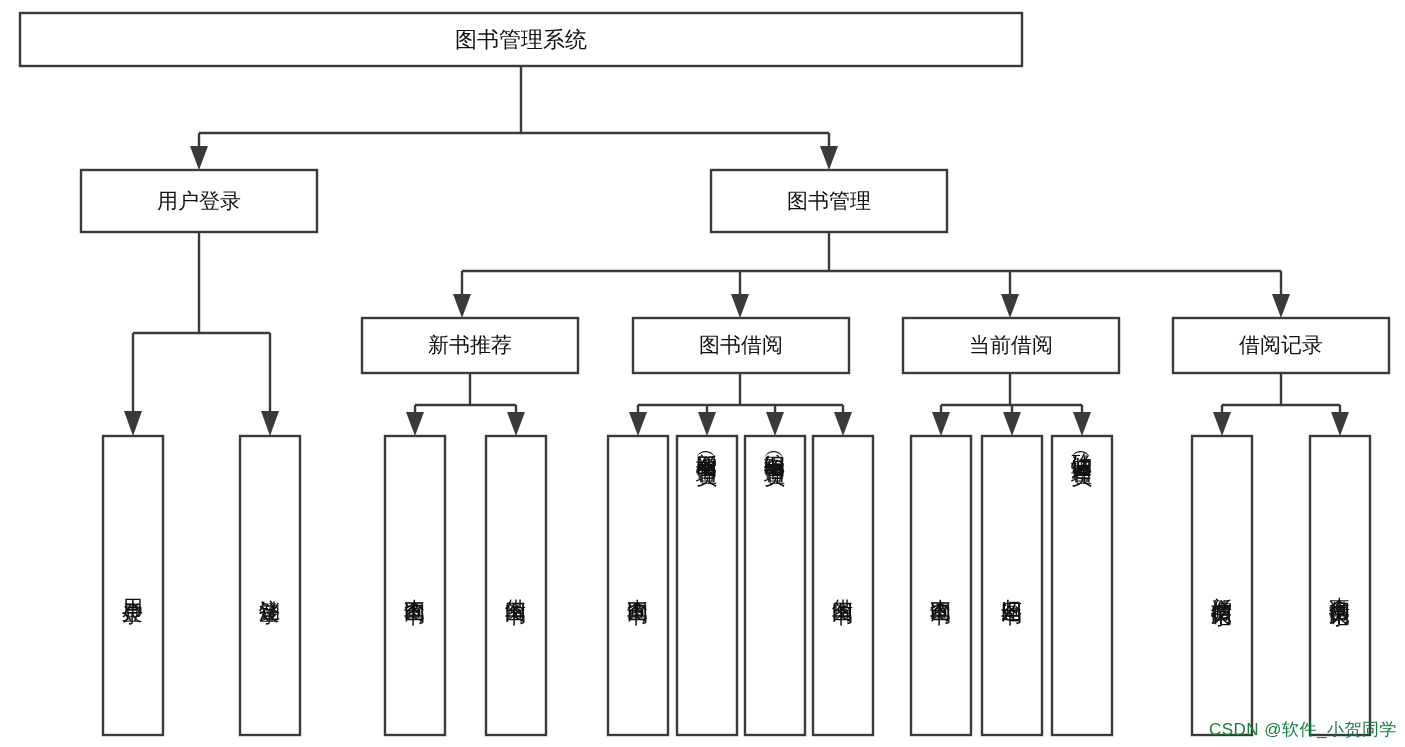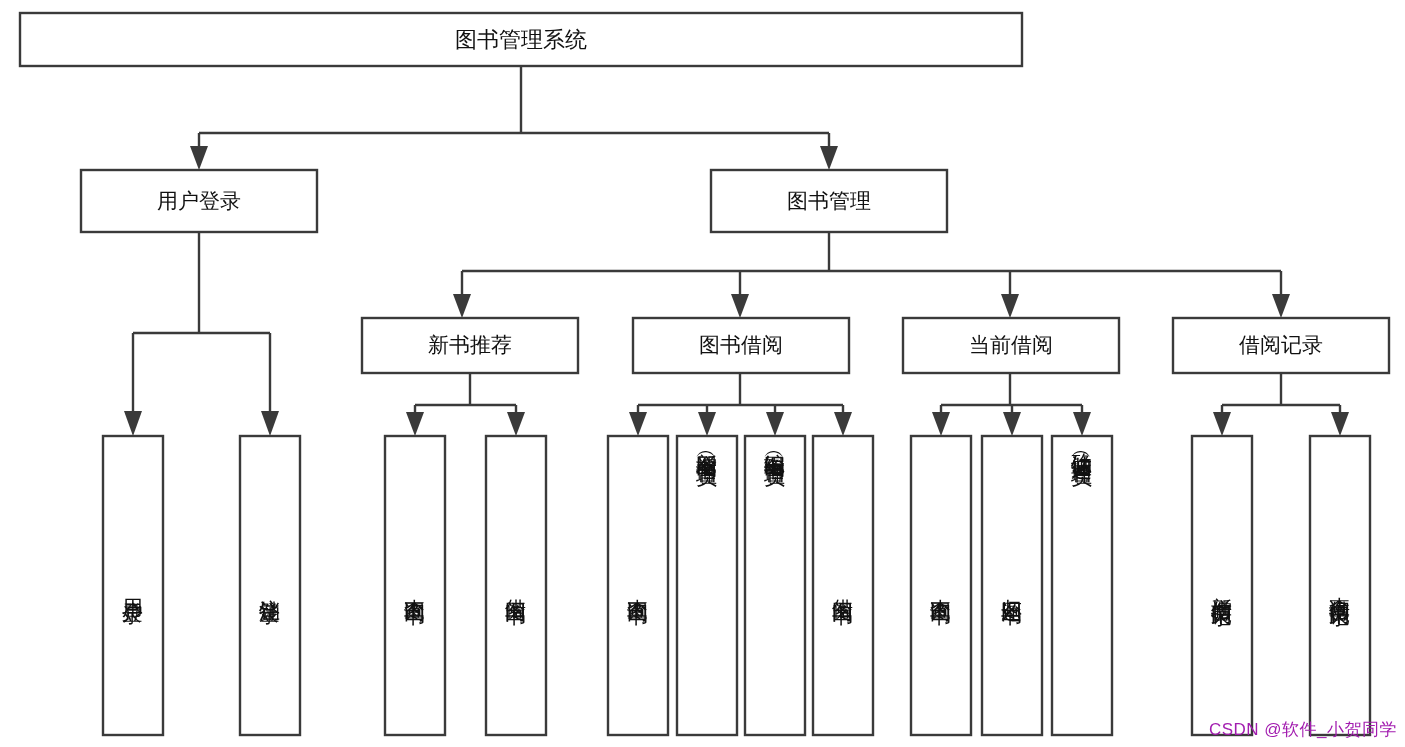--- a/index.html
+++ b/index.html
@@ -66,21 +66,21 @@
     letter-spacing: 2px;
     color: #111111;
     white-space: nowrap;
   }
   #watermark {
     position: absolute;
     right: 8px;
     bottom: 6px;
     font-family: "Liberation Sans", "DejaVu Sans", sans-serif;
     font-size: 17px;
-    color: #a21caf;
+    color: #15803d;
     letter-spacing: 0.5px;
     white-space: nowrap;
   }
 </style>
 </head>
 <body>
 
 <div id="diagram-root">
 
   <svg id="flow-svg" viewBox="0 0 1405 747">

